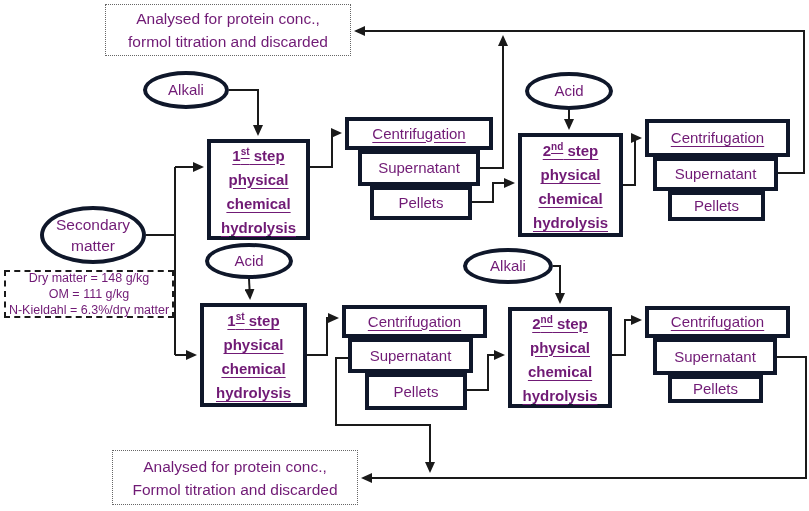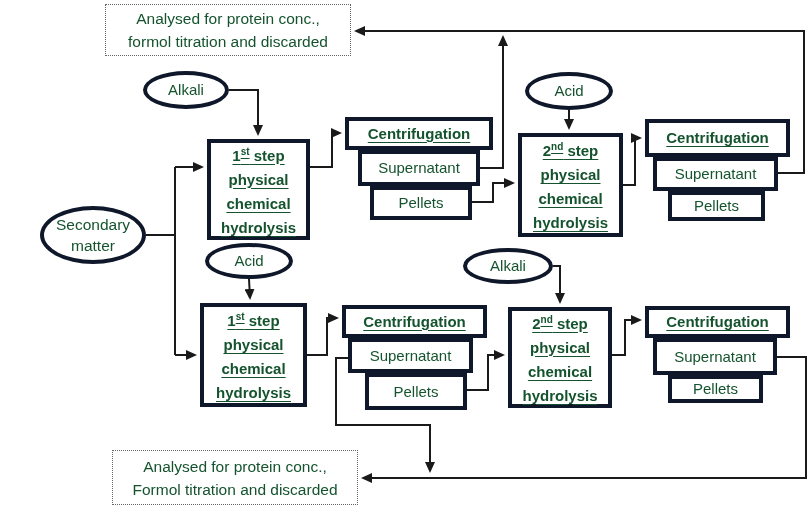--- a/index.html
+++ b/index.html
@@ -1,30 +1,30 @@
 <!DOCTYPE html>
 <html><head>
 <meta charset="utf-8">
 <style>
   html,body{margin:0;padding:0;background:#ffffff;}
   #stage{
     position:relative;width:809px;height:511px;background:#ffffff;overflow:hidden;
-    font-family:"Liberation Sans","DejaVu Sans",sans-serif;color:#14532d;
+    font-family:"Liberation Sans","DejaVu Sans",sans-serif;color:#701a75;
   }
   #wires{position:absolute;left:0;top:0;z-index:1;}
   .node{
     position:absolute;box-sizing:border-box;background:#ffffff;border:4px solid #0f172a;
     display:flex;align-items:center;justify-content:center;text-align:center;
     font-size:15px;line-height:20px;z-index:2;
   }
   .ellipse{border-radius:50%;}
   .proc{flex-direction:column;font-weight:bold;}
   .proc span{display:block;text-decoration:underline;text-underline-offset:3px;line-height:24px;}
   .proc sup{font-size:10px;text-decoration:underline;}
-  .centri-title{text-decoration:underline;text-underline-offset:3px;font-weight:bold;}
+  .centri-title{text-decoration:underline;text-underline-offset:3px;}
   .note{border:1.6px dotted #666;flex-direction:column;font-size:15.5px;line-height:23px;}
   .info{border:2px dashed #1a1a1a;flex-direction:column;font-size:12.5px;line-height:16px;}
   .twoline{flex-direction:column;font-size:15.5px;line-height:21px;}
 </style>
 </head>
 <body>
 
 <div id="stage">
 
   <svg id="wires" width="809" height="511" viewBox="0 0 809 511">
@@ -60,20 +60,25 @@
     <div>formol titration and discarded</div>
   </div>
   <div class="node note" style="left:112px;top:450px;width:246px;height:55px;">
     <div>Analysed for protein conc.,</div>
     <div>Formol titration and discarded</div>
   </div>
 
   <div class="node ellipse twoline" style="left:40px;top:206px;width:106px;height:58px;align-items:center;">
     <div>Secondary</div>
     <div>matter</div>
+  </div>
+  <div class="node info" style="left:4px;top:270px;width:170px;height:48px;">
+    <div>Dry matter = 148 g/kg</div>
+    <div>OM = 111 g/kg</div>
+    <div>N-Kieldahl = 6.3%/dry matter</div>
   </div>
 
   <div class="node ellipse" style="left:143px;top:71px;width:86px;height:38px;">
     <div>Alkali</div>
   </div>
   <div class="node ellipse" style="left:525px;top:72px;width:88px;height:38px;">
     <div>Acid</div>
   </div>
   <div class="node ellipse" style="left:205px;top:243px;width:88px;height:36px;">
     <div>Acid</div>

